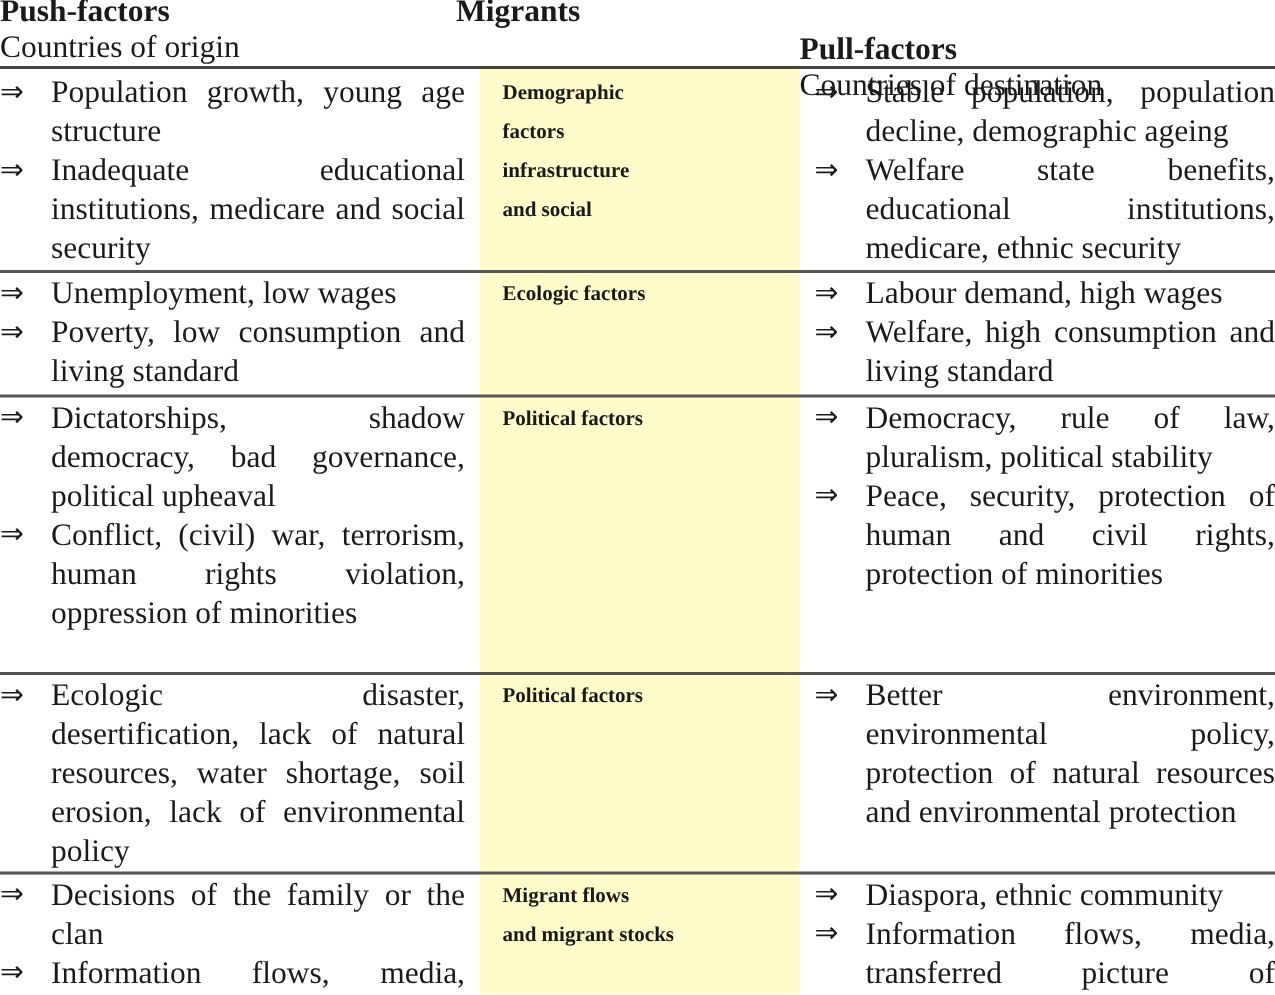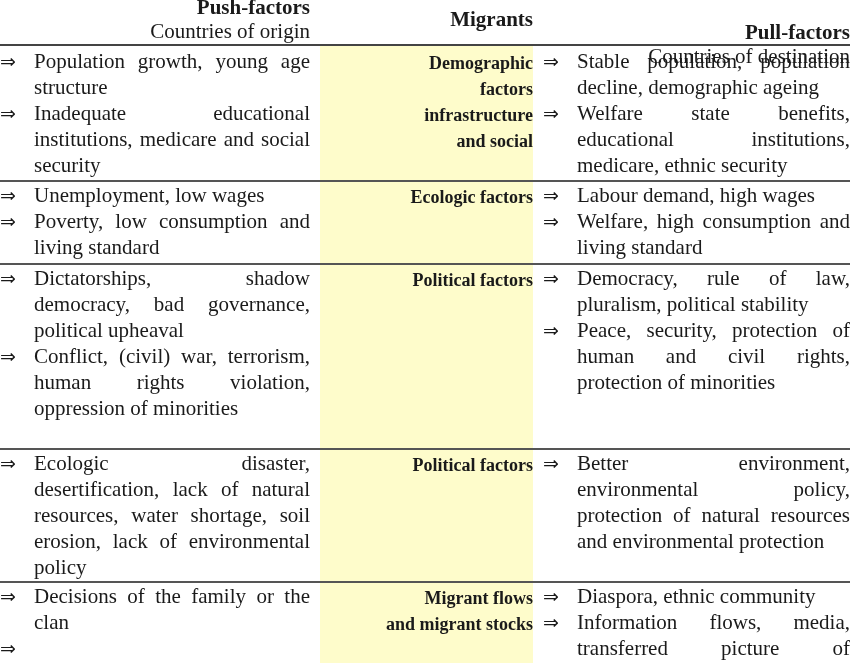--- a/index.html
+++ b/index.html
@@ -1,42 +1,42 @@
 <!DOCTYPE html>
 <html><head>
 <meta charset="utf-8">
 <style>
   html, body { margin: 0; padding: 0; background: #ffffff; }
   body { width: 850px; height: 663px; overflow: hidden; position: relative;
          font-family: "Liberation Serif", "DejaVu Serif", serif; color: #1a1a1a; }
   .yellow-col { position: absolute; left: 320px; top: 46px; width: 213px; height: 640px; background: #fefccb; }
-  .head { position: absolute; top: 0; height: 45px; text-align: right; font-size: 21px; line-height: 21px; }
+  .head { position: absolute; top: 0; height: 45px; text-align: left; font-size: 21px; line-height: 21px; }
   .head .title { font-weight: bold; display: block; margin-top: -3px; }
   .head .sub { display: block; margin-top: 3px; }
   .rule { position: absolute; left: 0; width: 850px; background: #555; }
   .rule.top { top: 44px; height: 2px; background: #444; }
   .row { position: absolute; left: 0; width: 850px; }
   .cell { position: absolute; top: 0; }
   .cell.left { left: 0; width: 310px; }
   .cell.right { left: 543px; width: 307px; }
-  .cell.mid { left: 320px; width: 213px; text-align: right; font-weight: bold; font-size: 18px; line-height: 26px; padding-top: 2px; }
+  .cell.mid { left: 320px; width: 213px; text-align: left; font-weight: bold; font-size: 14px; line-height: 26px; padding-top: 2px; padding-left: 15px; }
   .item { position: relative; padding-left: 34px; font-size: 21px; line-height: 26px; text-align: justify; text-align-last: left; }
   .item .arrow { position: absolute; left: 0; top: 0; font-family: "DejaVu Sans", sans-serif; font-size: 19px; }
   .item .txt { display: block; }
 </style>
 </head>
 <body>
 
 <div class="yellow-col"></div>
 
 <div class="head" style="left:0;width:310px;">
   <span class="title">Push-factors</span>
   <span class="sub">Countries of origin</span>
 </div>
-<div class="head" style="left:320px;width:213px;margin-top:12px;">
+<div class="head" style="left:304px;width:213px;">
   <span class="title">Migrants</span>
 </div>
 <div class="head" style="left:533px;width:317px;margin-top:25px;">
   <span class="title">Pull-factors</span>
   <span class="sub">Countries of destination</span>
 </div>
 <div class="rule top"></div>
 
 <div class="row" style="top:48px;height:132px;">
   <div class="cell left">
@@ -142,20 +142,21 @@
 <div class="rule" style="top:581px;height:2px;"></div>
 
 <div class="row" style="top:583px;height:90px;">
   <div class="cell left">
     <div class="item">
         <span class="arrow">⇒</span>
         <span class="txt">Decisions of the family or the clan</span>
       </div>
     <div class="item" style="text-align-last: justify;">
         <span class="arrow">⇒</span>
+        <span class="txt">Information flows, media,</span>
       </div>
   </div>
   <div class="cell mid">
     <div>Migrant flows</div>
     <div>and migrant stocks</div>
   </div>
   <div class="cell right">
     <div class="item">
         <span class="arrow">⇒</span>
         <span class="txt">Diaspora, ethnic community</span>

